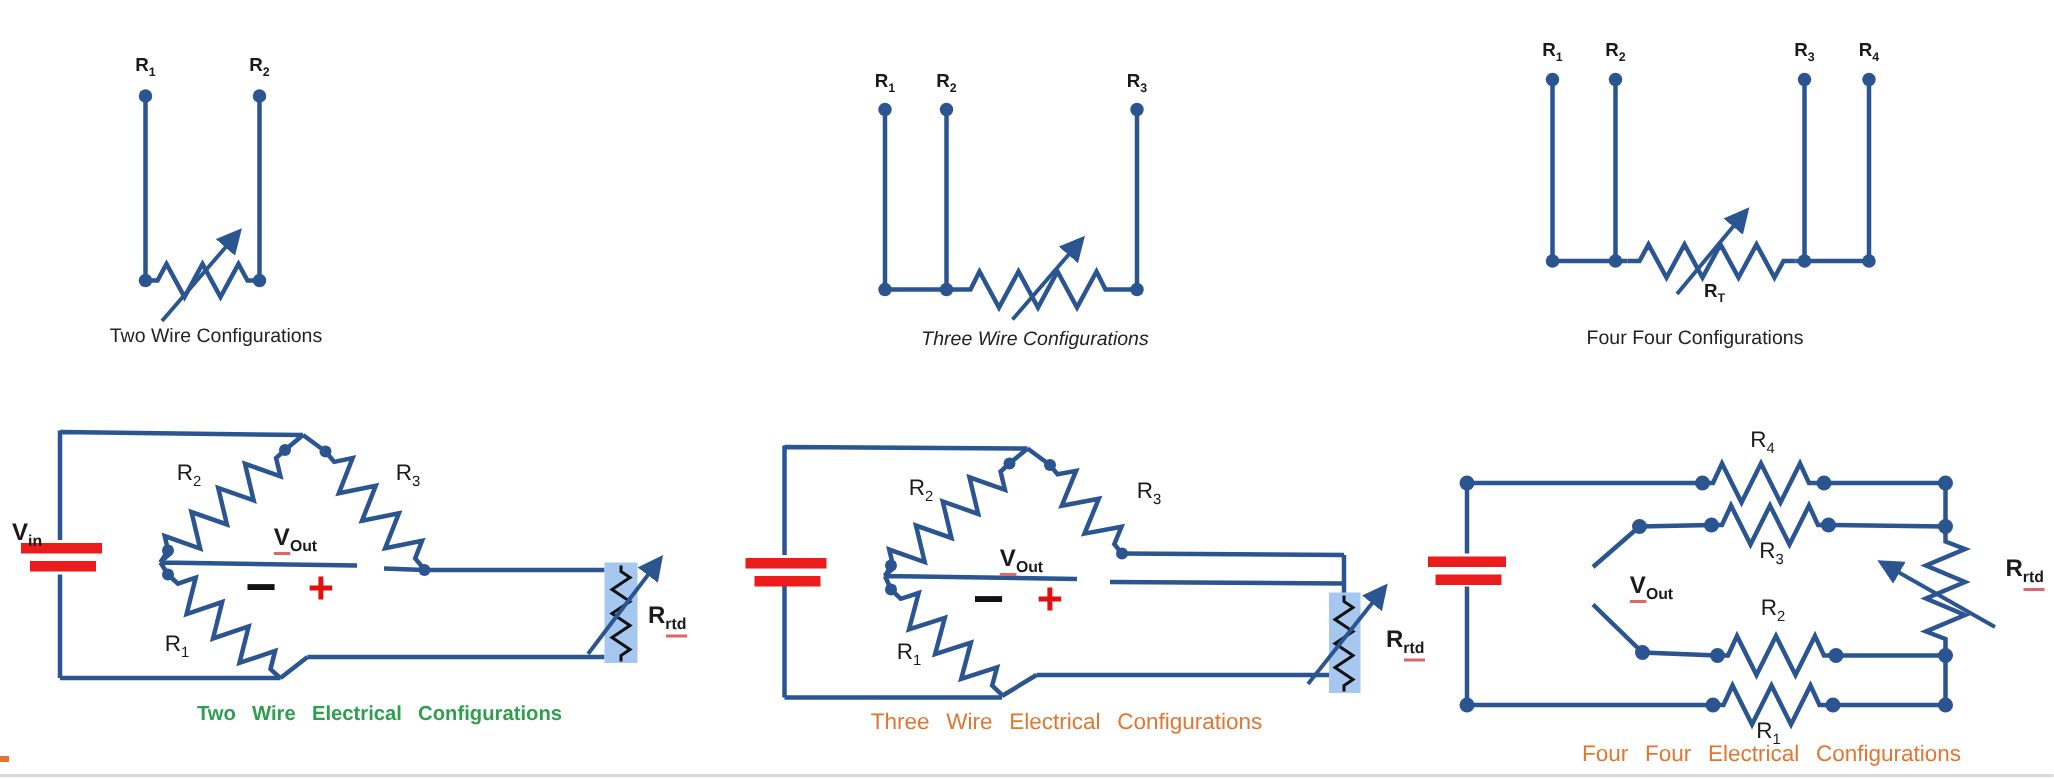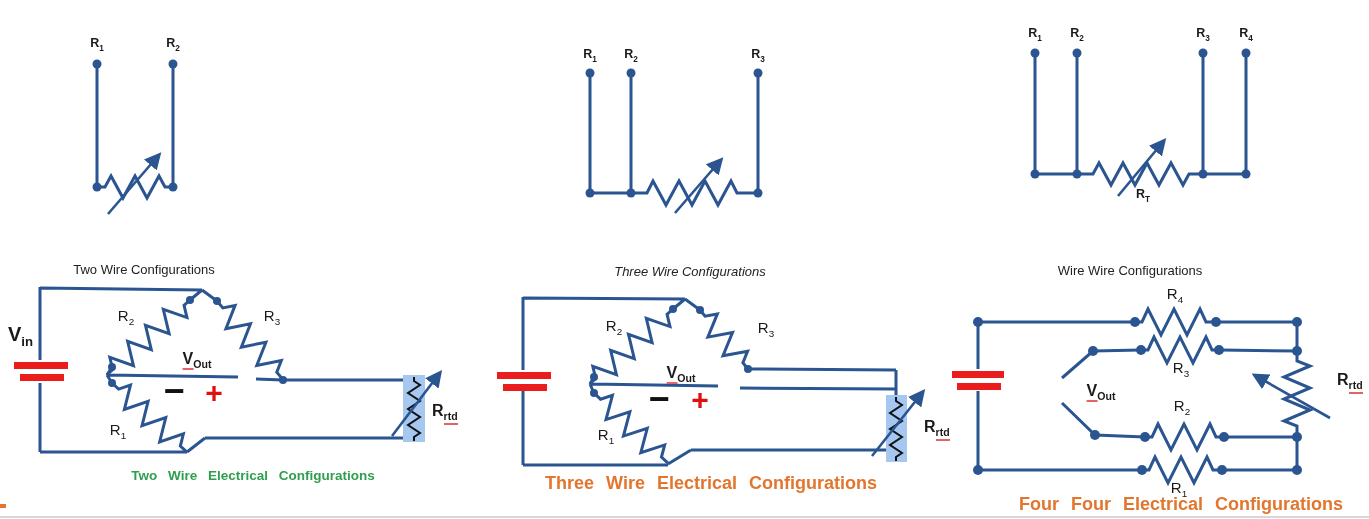--- a/index.html
+++ b/index.html
@@ -9,23 +9,23 @@
   .w{stroke:var(--wire);stroke-width:3;fill:none;stroke-linejoin:miter;stroke-linecap:butt;}
   .w2{stroke:var(--wire);stroke-width:2.6;fill:none;}
   .zb{stroke:var(--rtd-zigzag);stroke-width:2;fill:none;}
   .dot{fill:var(--wire);}
   .bar{fill:var(--battery-red);}
   .rtdbox{fill:var(--rtd-fill);}
   .lbl{position:absolute;color:var(--label-black);font-size:15px;line-height:1.1;white-space:nowrap;}
   .c{transform:translateX(-50%);}
   .lbl sub{font-size:66%;}
   .term{font-size:12.5px;font-weight:bold;}
-  .cap-top{font-size:13px;color:#222222;margin-top:46px;}
+  .cap-top{font-size:13px;color:#222222;}
   .cap-green{color:var(--caption-green);font-weight:bold;font-size:13.5px;word-spacing:7px;}
-  .cap-orange{color:var(--caption-orange);font-weight:bold;font-size:18px;word-spacing:7px;}
+  .cap-orange{color:var(--caption-orange);font-weight:normal;font-size:15px;word-spacing:7px;}
   .semib{font-weight:600;}
   .u-base .b{border-bottom:2px solid var(--underline-red);padding-bottom:1px;}
   .u-sub sub{border-bottom:2px solid var(--underline-red);padding-bottom:1px;}
   .minus{font-size:36px;font-weight:bold;line-height:22px;color:#111;}
   .plus{color:var(--plus-red);font-size:30px;font-weight:bold;line-height:22px;}
   .stray{position:absolute;left:0px;top:504px;width:6px;height:4px;background:var(--caption-orange);}
   .bottom-line{position:absolute;left:0;top:516px;width:1369px;height:2px;background:#d8d8d8;}
 </style>
 </head>
 <body>
@@ -178,23 +178,23 @@
 <div class="lbl term c" style="left:590px;top:48px;"><span>R</span><sub>1</sub></div>
 <div class="lbl term c" style="left:631px;top:48px;"><span>R</span><sub>2</sub></div>
 <div class="lbl term c" style="left:758px;top:48px;"><span>R</span><sub>3</sub></div>
 <div class="lbl cap-top c" style="left:690px;top:219px;font-style:italic;">Three Wire Configurations</div>
 
 <div class="lbl term c" style="left:1035px;top:27px;"><span>R</span><sub>1</sub></div>
 <div class="lbl term c" style="left:1077px;top:27px;"><span>R</span><sub>2</sub></div>
 <div class="lbl term c" style="left:1203px;top:27px;"><span>R</span><sub>3</sub></div>
 <div class="lbl term c" style="left:1246px;top:27px;"><span>R</span><sub>4</sub></div>
 <div class="lbl term c" style="left:1143px;top:188px;"><span>R</span><sub>T</sub></div>
-<div class="lbl cap-top c" style="left:1130px;top:218px;">Wire Wire Configurations</div>
-
-<div class="lbl semib" style="left:8px;top:323px;font-size:20px;"><span>V</span><sub>in</sub></div>
+<div class="lbl cap-top c" style="left:1130px;top:218px;">Four Four Configurations</div>
+
+<div class="lbl semib" style="left:8px;top:347px;font-size:16px;"><span>V</span><sub>in</sub></div>
 <div class="lbl c" style="left:126px;top:308px;"><span>R</span><sub>2</sub></div>
 <div class="lbl c" style="left:272px;top:308px;"><span>R</span><sub>3</sub></div>
 <div class="lbl semib c u-base" style="left:197px;top:350px;font-size:16px;"><span class="b">V</span><sub>Out</sub></div>
 <div class="lbl minus c" style="left:174px;top:380px;">−</div>
 <div class="lbl plus c" style="left:214px;top:382px;">+</div>
 <div class="lbl c" style="left:118px;top:422px;"><span>R</span><sub>1</sub></div>
 <div class="lbl semib u-sub" style="left:432px;top:402px;font-size:16px;"><span>R</span><sub>rtd</sub></div>
 <div class="lbl cap-green c" style="left:253px;top:469px;">Two Wire Electrical Configurations</div>
 
 <div class="lbl c" style="left:614px;top:318px;"><span>R</span><sub>2</sub></div>

